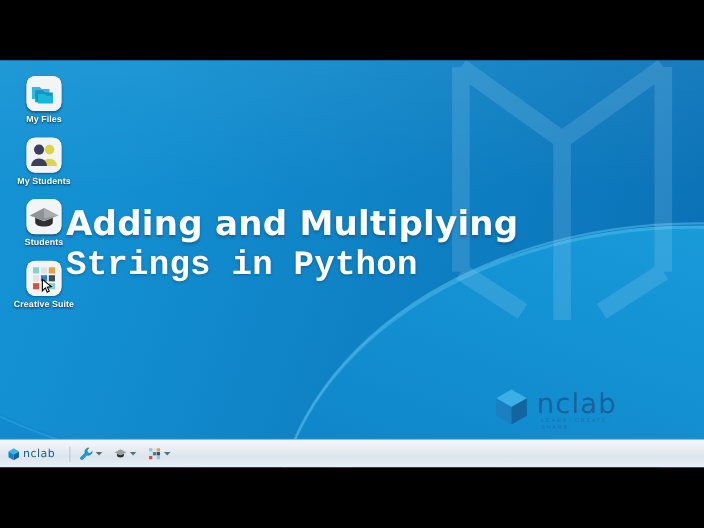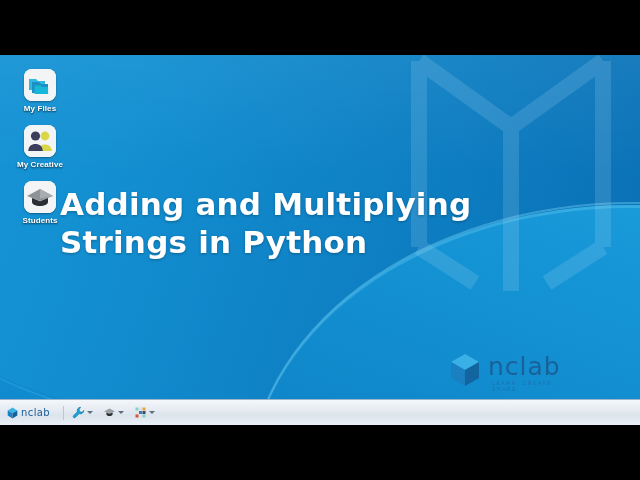--- a/index.html
+++ b/index.html
@@ -278,21 +278,21 @@
     top: 130px;
     width: 520px;
     color: #ffffff;
     font-size: 31px;
     line-height: 38px;
     font-weight: bold;
     letter-spacing: 0.2px;
     text-shadow: 0 1px 3px rgba(0,0,0,0.28);
     font-family: "DejaVu Sans", sans-serif;
   }
-  .slide-title .l2 { display: block; }
+  .slide-title .l2 { display: block; font-family: Liberation Mono, monospace; }
 </style>
 </head>
 <body>
 
 <div id="screen">
 
   <div id="letterbox-top"></div>
 
   <div id="desktop">
 
@@ -334,35 +334,53 @@
       <div class="desk-icon">
         <div class="glyph">
           <svg viewBox="0 0 32 32" xmlns="http://www.w3.org/2000/svg">
             <rect x="0" y="0" width="32" height="32" fill="#f2f4f5"></rect>
             <circle cx="21" cy="11" r="4.4" fill="#d9d648"></circle>
             <path d="M14.2 26 c0-4.2 3-6.6 6.8-6.6 c3.8 0 6.8 2.4 6.8 6.6 z" fill="#d9d648"></path>
             <circle cx="11.5" cy="11" r="4.6" fill="#3b3f5c"></circle>
             <path d="M4.3 26 c0-4.4 3.2-7 7.2-7 c4 0 7.2 2.6 7.2 7 z" fill="#3b3f5c"></path>
           </svg>
         </div>
-        <div class="label">My Creative</div>
+        <div class="label">My Students</div>
       </div>
 
       <div class="desk-icon">
         <div class="glyph">
           <svg viewBox="0 0 32 32" xmlns="http://www.w3.org/2000/svg">
             <rect x="0" y="0" width="32" height="32" fill="#f2f4f5"></rect>
             <path d="M16 8 L29 15 L16 20 L3 15 Z" fill="#8e9397"></path>
             <path d="M16 8 L29 15 L16 17.5 Z" fill="#a8adb1"></path>
             <path d="M8 17 v4 c0 2.4 3.6 4 8 4 c4.4 0 8-1.6 8-4 v-4 l-8 3.2 z" fill="#2b2f33"></path>
           </svg>
         </div>
         <div class="label">Students</div>
       </div>
 
+      <div class="desk-icon">
+        <div class="glyph">
+          <svg viewBox="0 0 32 32" xmlns="http://www.w3.org/2000/svg">
+            <rect x="0" y="0" width="32" height="32" fill="#f2f4f5"></rect>
+            <rect x="6" y="6" width="5.6" height="5.6" fill="#7fd4d0"></rect>
+            <rect x="13.2" y="6" width="5.6" height="5.6" fill="#e2e2e2"></rect>
+            <rect x="20.4" y="6" width="5.6" height="5.6" fill="#e8a33d"></rect>
+            <rect x="6" y="13.2" width="5.6" height="5.6" fill="#e2e2e2"></rect>
+            <rect x="13.2" y="13.2" width="5.6" height="5.6" fill="#2f7fc1"></rect>
+            <rect x="20.4" y="13.2" width="5.6" height="5.6" fill="#3c4a66"></rect>
+            <rect x="6" y="20.4" width="5.6" height="5.6" fill="#d8503c"></rect>
+            <rect x="13.2" y="20.4" width="5.6" height="5.6" fill="#e2e2e2"></rect>
+            <rect x="20.4" y="20.4" width="5.6" height="5.6" fill="#7fd4d0"></rect>
+            <path d="M14.5 17 L14.5 27.5 L17.2 24.8 L19 28.6 L20.8 27.6 L19 24 L22.6 23.6 Z" fill="#ffffff" stroke="#000000" stroke-width="1"></path>
+          </svg>
+        </div>
+        <div class="label">Creative Suite</div>
+      </div>
 
     </div>
 
     <div class="slide-title">
       <span>Adding and Multiplying</span>
       <span class="l2">Strings in Python</span>
     </div>
 
     <div class="nclab-logo">
       <div class="cube">

